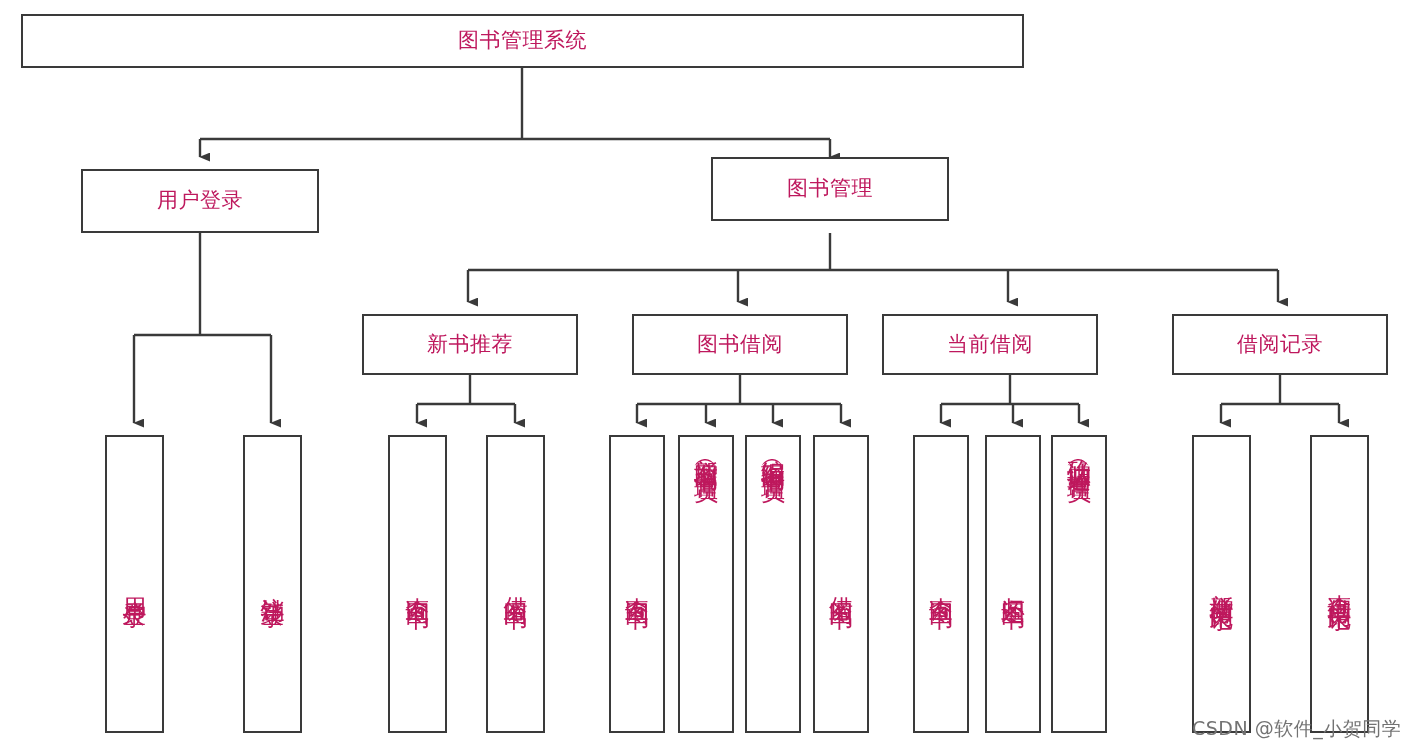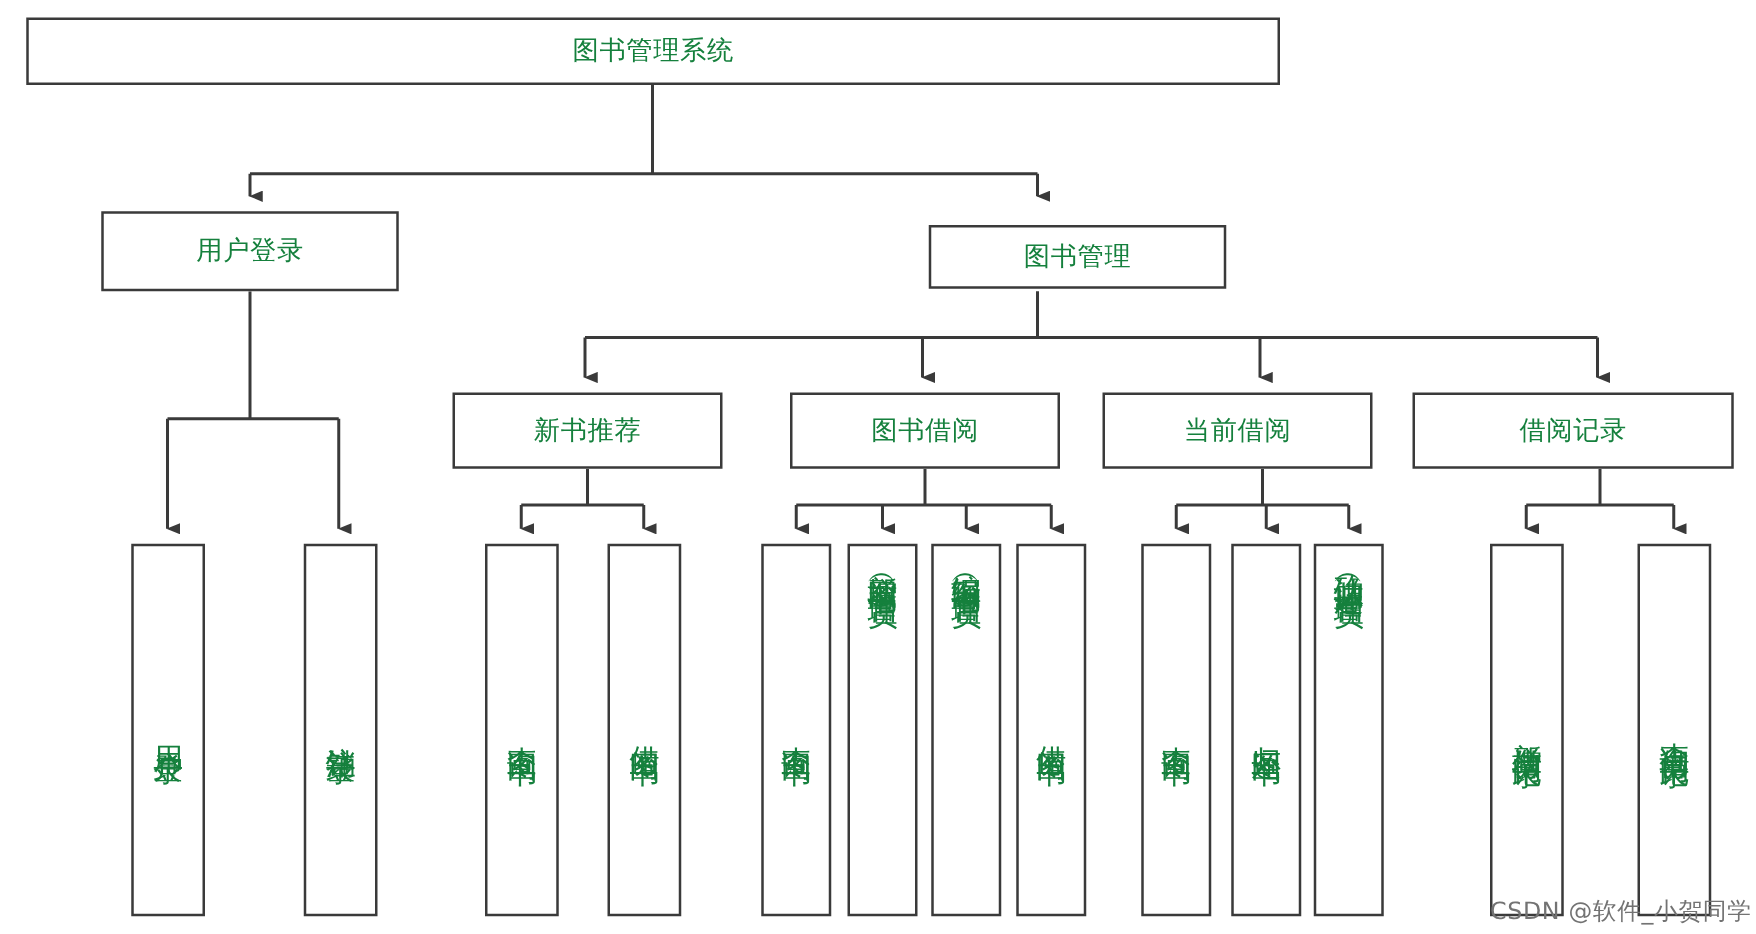--- a/index.html
+++ b/index.html
@@ -27,21 +27,21 @@
     pointer-events: none;
   }
   .node {
     position: absolute;
     box-sizing: border-box;
     border: 2px solid #3a3a3a;
     background: #ffffff;
     display: flex;
     align-items: center;
     justify-content: center;
-    color: #15803d;
+    color: #be185d;
   }
   .node .label {
     display: block;
     text-align: center;
     line-height: 1.05;
     letter-spacing: 0.5px;
   }
   
   .node.horiz .label {
     font-size: 21px;
@@ -133,34 +133,34 @@
     </g>
   </svg>
 
   <div class="node horiz" style="left:21px; top:14px; width:1003px; height:54px;">
     <span class="label">图书管理系统</span>
   </div>
 
   <div class="node horiz" style="left:81px; top:169px; width:238px; height:64px;">
     <span class="label">用户登录</span>
   </div>
-  <div class="node horiz" style="left:711px; top:180px; width:238px; height:51px;margin-left:32px;">
+  <div class="node horiz" style="left:711px; top:157px; width:238px; height:64px;">
     <span class="label">图书管理</span>
   </div>
 
   <div class="node horiz" style="left:632px; top:314px; width:216px; height:61px;">
     <span class="label">图书借阅</span>
   </div>
   <div class="node horiz" style="left:362px; top:314px; width:216px; height:61px;">
     <span class="label">新书推荐</span>
   </div>
   <div class="node horiz" style="left:882px; top:314px; width:216px; height:61px;">
     <span class="label">当前借阅</span>
   </div>
-  <div class="node horiz" style="left:1130px; top:314px; width:257px; height:61px;">
+  <div class="node horiz" style="left:1172px; top:314px; width:216px; height:61px;">
     <span class="label">借阅记录</span>
   </div>
 
   <div class="node vert centered" style="left:105px; top:435px; width:59px; height:298px;">
     <span class="label">用户登录</span>
   </div>
   <div class="node vert centered" style="left:243px; top:435px; width:59px; height:298px;">
     <span class="label">注销登录</span>
   </div>
 

